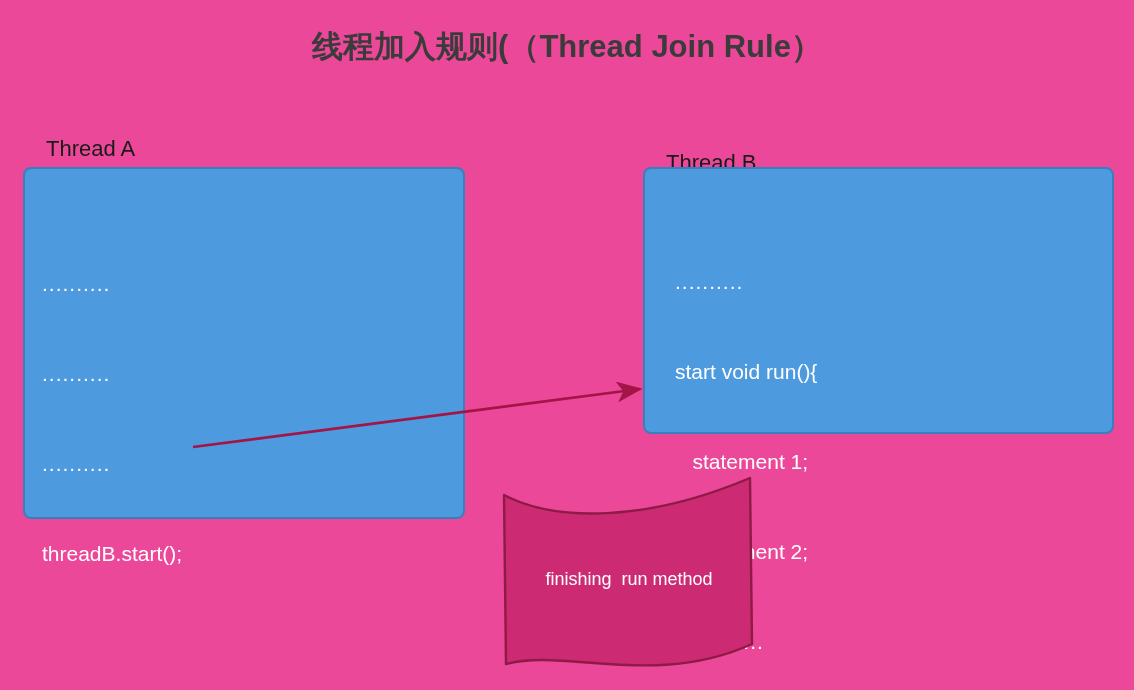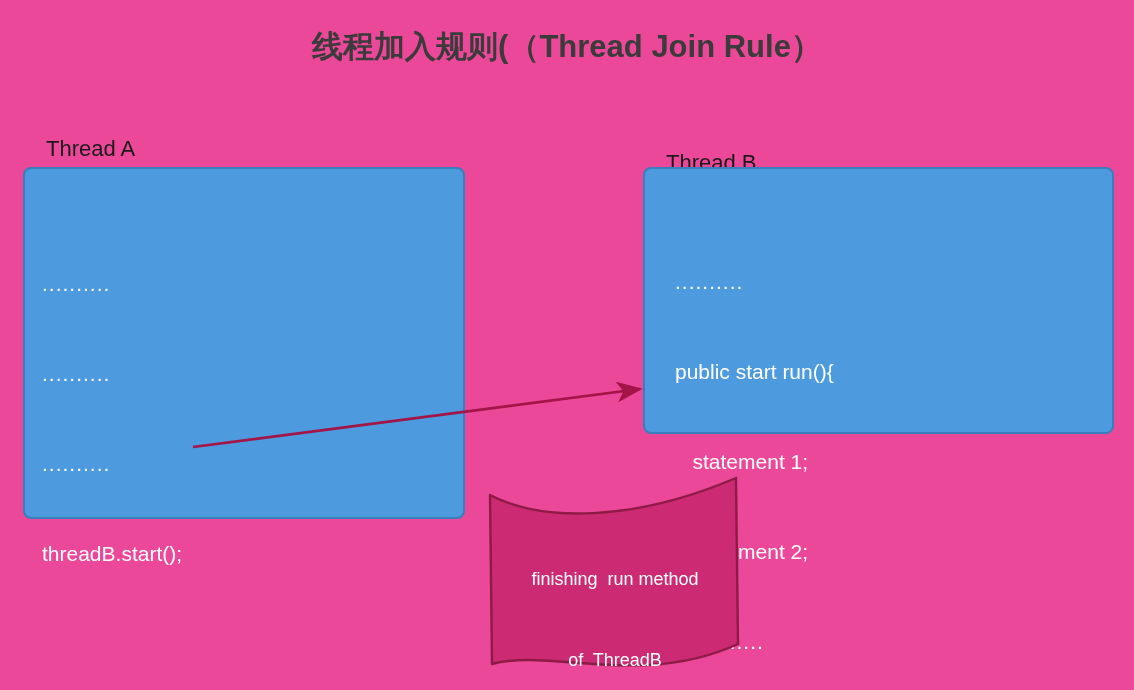--- a/index.html
+++ b/index.html
@@ -86,21 +86,21 @@
     left: 0;
     top: 0;
     width: 1134px;
     height: 690px;
     pointer-events: none;
   }
 
   
   #banner-wrap {
     position: absolute;
-    left: 482px;
+    left: 496px;
     top: 468px;
     width: 266px;
     height: 200px;
   }
   #banner-svg {
     position: absolute;
     left: 0;
     top: 0;
     width: 266px;
     height: 200px;
@@ -137,21 +137,21 @@
       
       
     </div>
   </div>
 
   <div id="thread-b-label" class="thread-label">Thread B</div>
 
   <div id="thread-b-box" class="thread-box">
     <div id="thread-b-code" class="code-block">
       <div class="code-line dots">..........</div>
-      <div class="code-line">public start run(){</div>
+      <div class="code-line">start void run(){</div>
       <div class="code-line">   statement 1;</div>
       <div class="code-line">   statement 2;</div>
       <div class="code-line dots">   ..........</div>
       
       
     </div>
   </div>
 
   <svg id="join-arrow" viewBox="0 0 1134 690" xmlns="http://www.w3.org/2000/svg">
     <defs>
@@ -165,19 +165,18 @@
   <div id="banner-wrap">
     <svg id="banner-svg" viewBox="0 0 266 200" xmlns="http://www.w3.org/2000/svg">
       <path d="M 8 27
                C 60 54, 150 54, 254 10
                L 256 176
                C 160 220, 68 180, 10 196
                Z" fill="#cc2a72" stroke="#8e1b46" stroke-width="2.4" stroke-linejoin="round"></path>
     </svg>
     <div id="banner-text">
       <div>finishing  run method</div>
-      <div>of  ThreadB</div>
       
       
     </div>
   </div>
 
 </div>
 
 </body></html>

